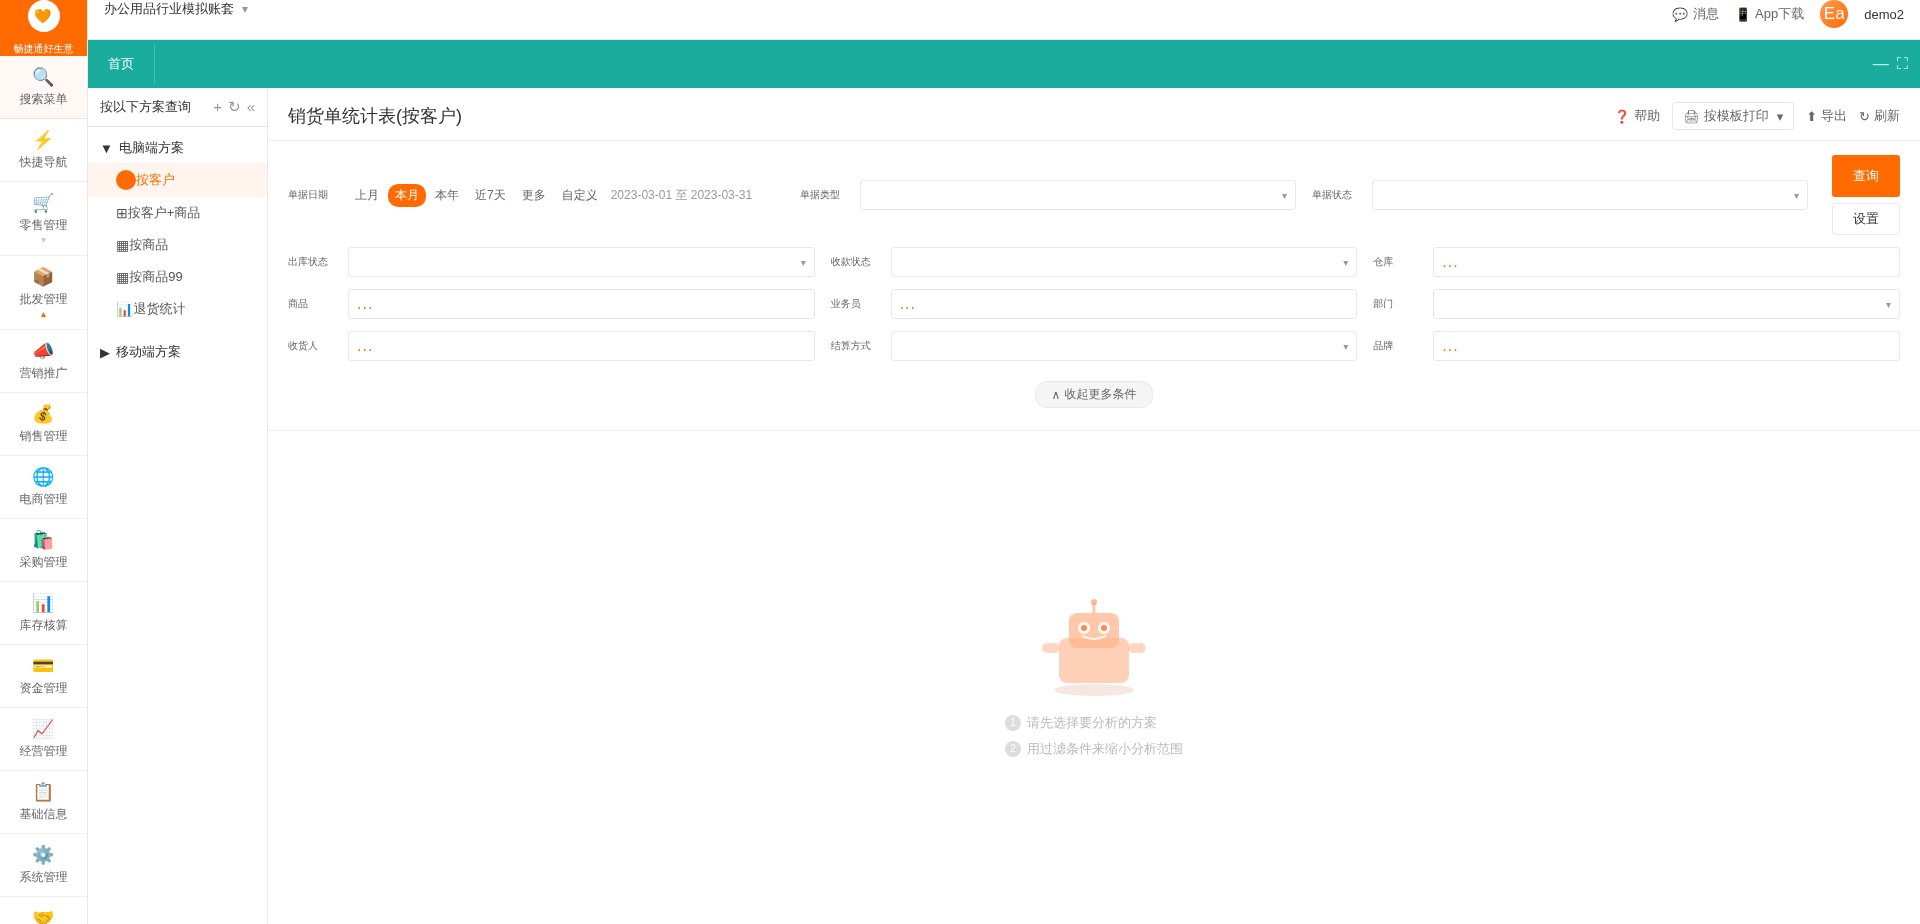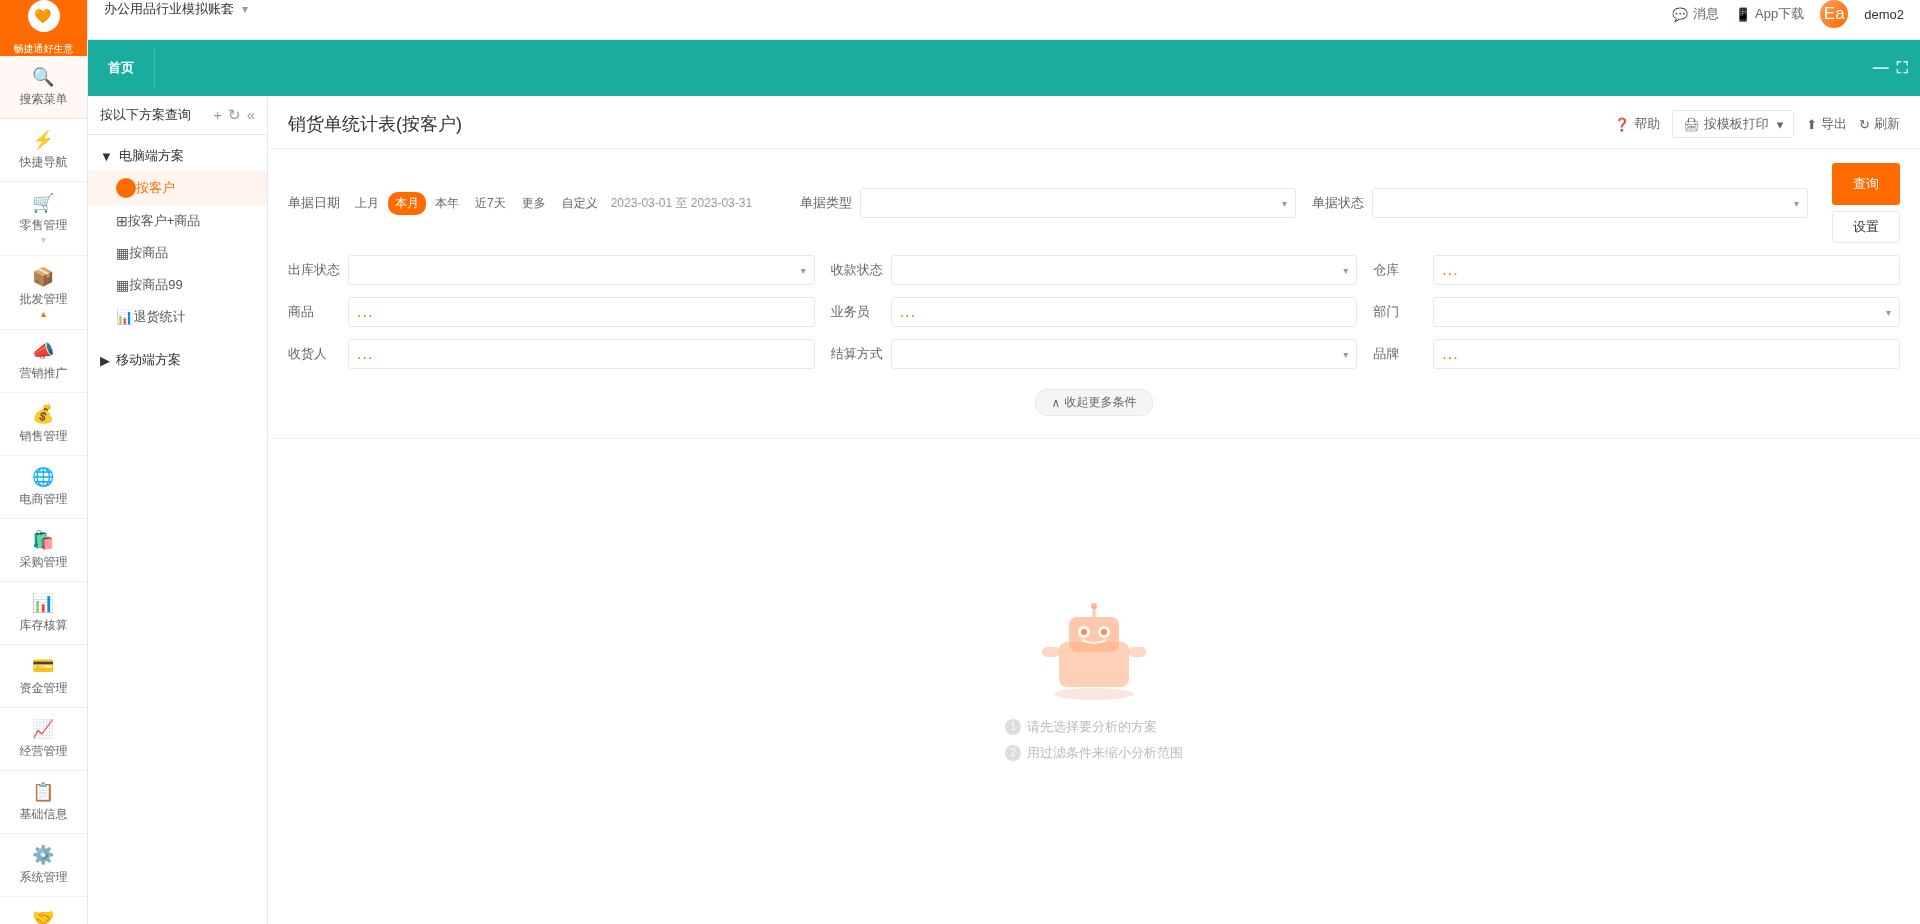--- a/index.html
+++ b/index.html
@@ -71,26 +71,25 @@
     .topbar-btn { display: flex; align-items: center; gap: 4px; color: #666; font-size: 13px; cursor: pointer; }
     .user-avatar {
       width: 28px; height: 28px; border-radius: 50%;
       background: linear-gradient(135deg, #ff9a56, #ff6b00);
       display: flex; align-items: center; justify-content: center;
       color: #fff; font-size: 17px; cursor: pointer;
     }
 
     
     .tabbar {
-      height: 56px;
+      height: 48px;
       background: #1aad9e;
       display: flex;
       align-items: center;
       padding: 16px 0;
-      font-weight: bold;
     }
     .tab-home {
       padding: 0 20px;
       height: 40px;
       display: flex; align-items: center;
       color: #fff;
       font-size: 13px;
       cursor: pointer;
       border-right: 1px solid rgba(255,255,255,0.2);
     }
@@ -187,21 +186,21 @@
     }
     .filter-row {
       display: flex; align-items: center; gap: 16px;
       margin-bottom: 12px;
     }
     .filter-row:last-child { margin-bottom: 0; }
     .filter-item {
       display: flex; align-items: center; gap: 8px;
       flex: 1;
     }
-    .filter-label { color: #666; font-size: 13px; white-space: nowrap; min-width: 52px; }
+    .filter-label { color: #666; font-size: 10px; white-space: nowrap; min-width: 52px; }
     .filter-control {
       flex: 1;
       border: 1px solid #e8e8e8;
       border-radius: 3px;
       padding: 5px 8px;
       font-size: 13px;
       color: #333;
       background: #fff;
       display: flex; align-items: center; justify-content: space-between;
       cursor: pointer;

